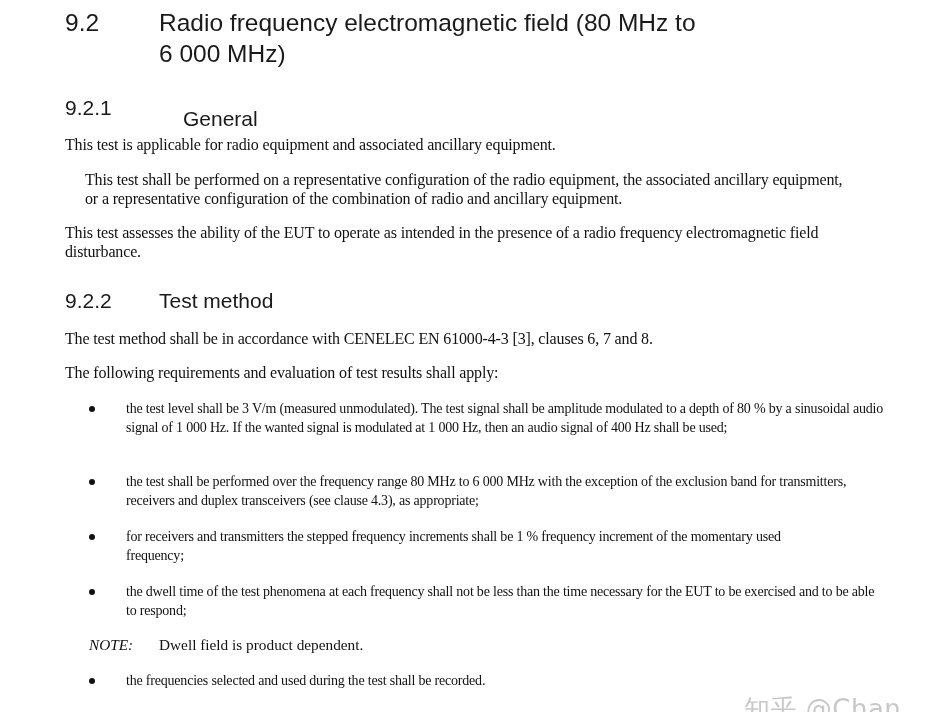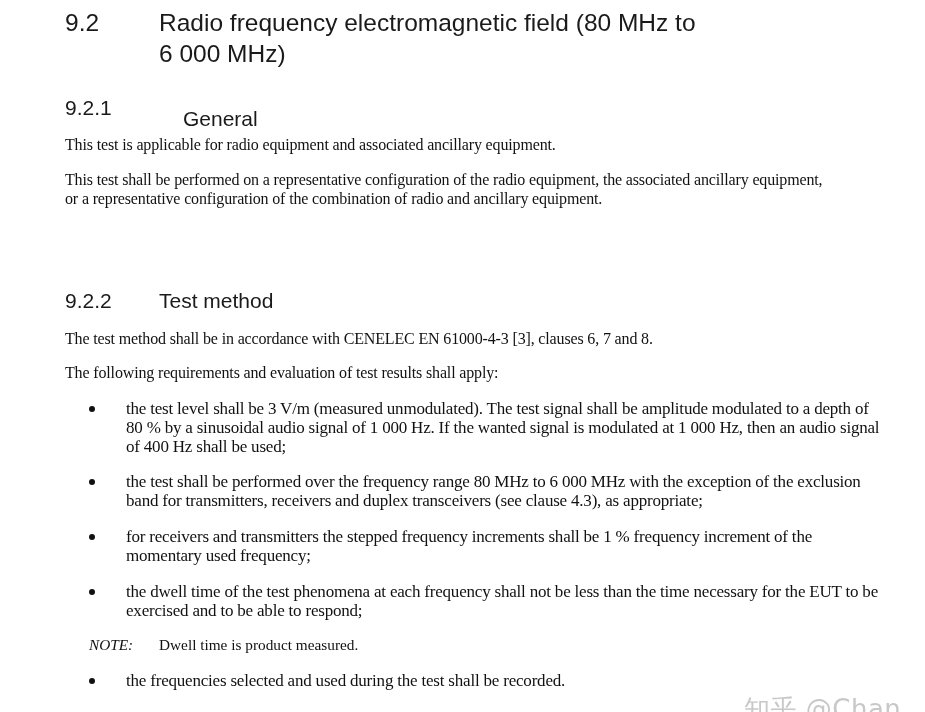--- a/index.html
+++ b/index.html
@@ -42,21 +42,21 @@
       left: 89px;
       width: 6px; height: 6px;
       border-radius: 50%;
       background: #111111;
     }
     .bullet-text {
       position: absolute;
       left: 126px;
       width: 760px;
       font-family: "Liberation Serif", serif;
-      font-size: 17px;
+      font-size: 14px;
       line-height: 19px;
       color: #111111;
       letter-spacing: -0.2px;
     }
     .note-label, .note-text {
       position: absolute;
       font-family: "Liberation Serif", serif;
       font-size: 15.3px;
       line-height: 19px;
       color: #111111;
@@ -80,40 +80,41 @@
 <div class="doc">
 
   <div class="h-num h1" style="left:65px; top:8px;">9.2</div>
   <div class="h-title h1" style="left:159px; top:8px;">Radio frequency electromagnetic field (80 MHz to</div>
   <div class="h-title h1" style="left:159px; top:39px;">6 000 MHz)</div>
 
   <div class="h-num h2" style="left:65px; top:95px;">9.2.1</div>
   <div class="h-title h2" style="left:159px; top:106px;margin-left:24px;">General</div>
 
   <div class="para" style="top:135px;">This test is applicable for radio equipment and associated ancillary equipment.</div>
-  <div class="para" style="top:170px; width:760px;">This test shall be performed on a representative configuration of the radio equipment, the associated ancillary equipment, or a representative configuration of the combination of radio and ancillary equipment.</div>
+  <div class="para" style="top:170px; width:760px;margin-left:20px;">This test shall be performed on a representative configuration of the radio equipment, the associated ancillary equipment, or a representative configuration of the combination of radio and ancillary equipment.</div>
+  <div class="para" style="top:223px; width:790px;">This test assesses the ability of the EUT to operate as intended in the presence of a radio frequency electromagnetic field disturbance.</div>
 
   <div class="h-num h2" style="left:65px; top:288px;">9.2.2</div>
   <div class="h-title h2" style="left:159px; top:288px;">Test method</div>
 
   <div class="para" style="top:329px;">The test method shall be in accordance with CENELEC EN 61000-4-3 [3], clauses 6, 7 and 8.</div>
   <div class="para" style="top:363px;">The following requirements and evaluation of test results shall apply:</div>
 
   <div class="bullet-dot" style="top:406px;"></div>
   <div class="bullet-text" style="top:399px;">the test level shall be 3 V/m (measured unmodulated). The test signal shall be amplitude modulated to a depth of 80 % by a sinusoidal audio signal of 1 000 Hz. If the wanted signal is modulated at 1 000 Hz, then an audio signal of 400 Hz shall be used;</div>
 
   <div class="bullet-dot" style="top:479px;"></div>
   <div class="bullet-text" style="top:472px; width:752px;">the test shall be performed over the frequency range 80 MHz to 6 000 MHz with the exception of the exclusion band for transmitters, receivers and duplex transceivers (see clause 4.3), as appropriate;</div>
 
   <div class="bullet-dot" style="top:534px;"></div>
   <div class="bullet-text" style="top:527px; width:700px;">for receivers and transmitters the stepped frequency increments shall be 1 % frequency increment of the momentary used frequency;</div>
 
   <div class="bullet-dot" style="top:589px;"></div>
   <div class="bullet-text" style="top:582px; width:752px;">the dwell time of the test phenomena at each frequency shall not be less than the time necessary for the EUT to be exercised and to be able to respond;</div>
 
   <div class="note-label" style="left:89px; top:635px;font-style:italic;">NOTE:</div>
-  <div class="note-text" style="left:159px; top:635px;">Dwell time is product measured.</div>
+  <div class="note-text" style="left:159px; top:635px;">Dwell field is product dependent.</div>
 
   <div class="bullet-dot" style="top:678px;"></div>
   <div class="bullet-text" style="top:671px;">the frequencies selected and used during the test shall be recorded.</div>
 
   <div class="watermark">知乎 @Chan</div>
 </div>
 
 </body></html>

